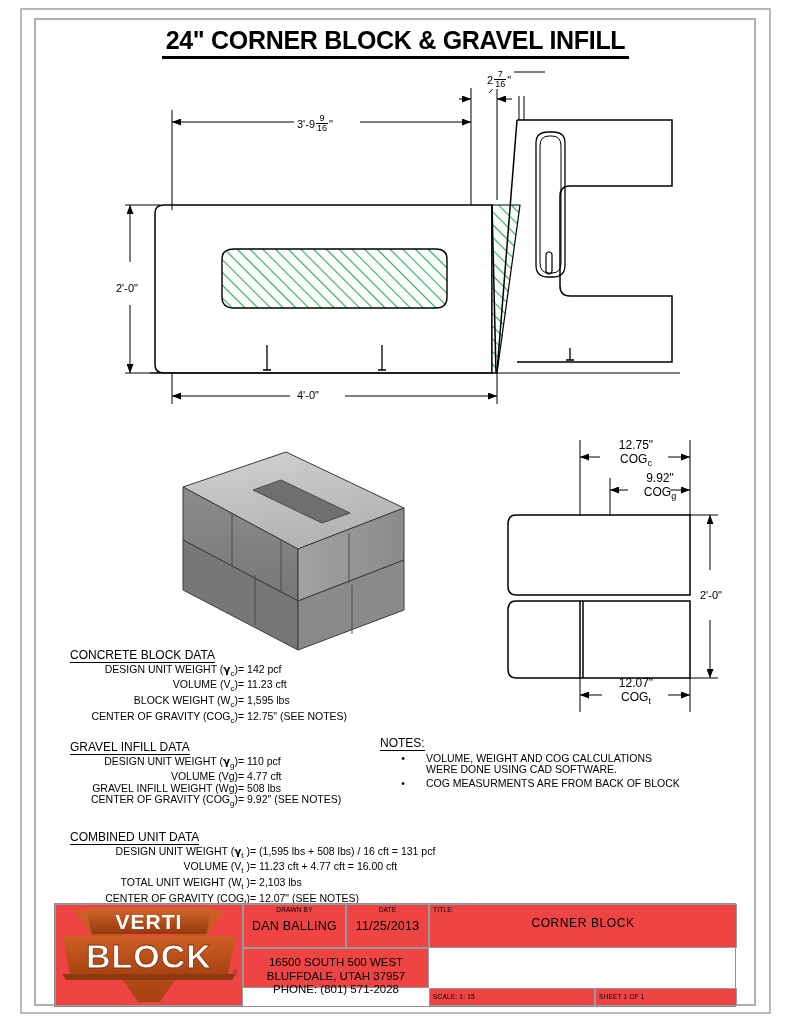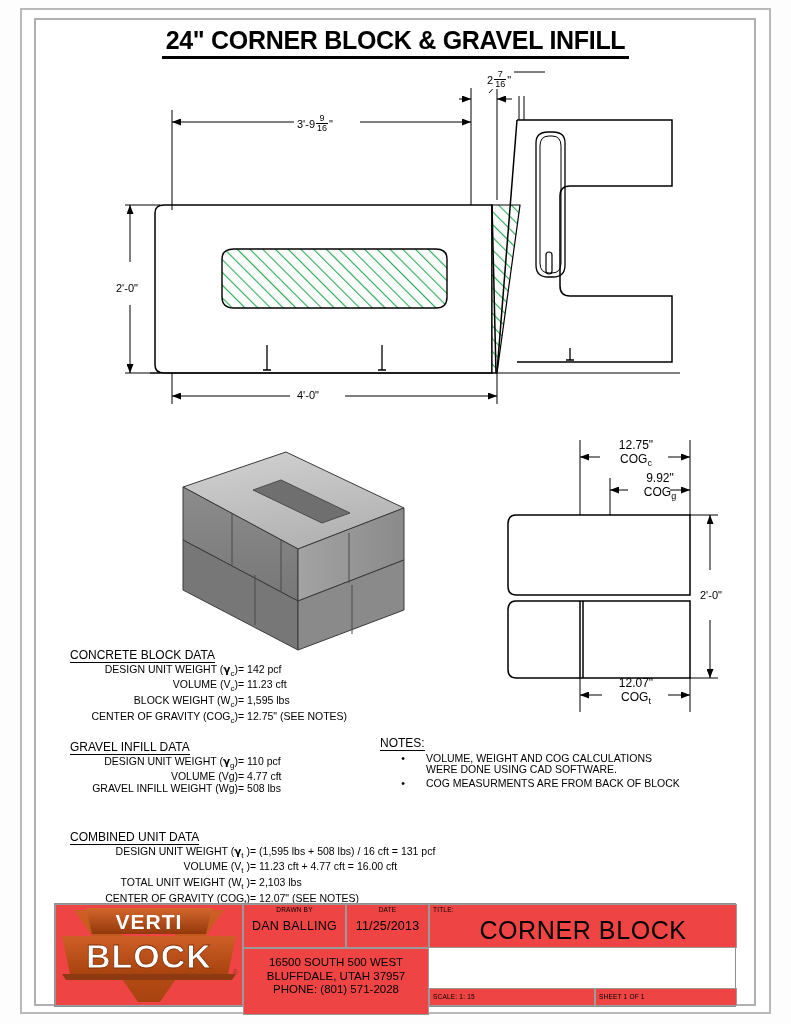--- a/index.html
+++ b/index.html
@@ -47,21 +47,21 @@
   .nbullet{width:46px;text-align:center;}
   .ntext{white-space:nowrap;}
 
   
   .tb{position:absolute;left:54px;top:903px;width:682px;height:104px;
       border:1.4px solid #8f8f8f;box-sizing:border-box;background:#fff;}
   .tbcell{position:absolute;box-sizing:border-box;border:1.2px solid #9a9a9a;background:#ef4444;}
   .tbminilabel{font-size:6.5px;padding:1px 3px;letter-spacing:0.2px;}
   .tbbig{font-size:12.5px;text-align:center;letter-spacing:0.2px;}
   .tbaddr{font-size:11.5px;text-align:center;line-height:13.5px;}
-  .tbtitle{font-size:25px;text-align:center;letter-spacing:0.6px;}
+  .tbtitle{font-size:12px;text-align:center;letter-spacing:0.6px;}
   .tbdwg{font-size:17px;text-align:center;letter-spacing:0.6px;}
 
   
   .logo{position:absolute;left:56px;top:904px;width:186px;height:102px;overflow:hidden;}
   .regmark{position:absolute;right:4px;bottom:30px;font-size:7px;color:#8a3a15;}
 </style>
 </head>
 <body>
 
 <div id="page">
@@ -269,20 +269,24 @@
       <span class="dval">= 110 pcf</span>
     </div>
     <div class="drow">
       <span class="dlabel" style="width:168px;"><span>VOLUME (Vg</span><span>)</span></span>
       <span class="dval">= 4.77 cft</span>
     </div>
     <div class="drow">
       <span class="dlabel" style="width:168px;"><span>GRAVEL INFILL WEIGHT (Wg</span><span>)</span></span>
       <span class="dval">= 508 lbs</span>
     </div>
+    <div class="drow">
+      <span class="dlabel" style="width:168px;"><span>CENTER OF GRAVITY (COG</span><span class="sub">g</span><span>)</span></span>
+      <span class="dval">= 9.92" (SEE NOTES)</span>
+    </div>
   </div>
 
   <div class="datablock" style="left:70px;top:832px;">
     <div class="hdr">COMBINED UNIT DATA</div>
     <div class="drow">
       <span class="dlabel" style="width:180px;"><span>DESIGN UNIT WEIGHT  (</span><span class="gk">γ</span><span class="sub">t</span><span> )</span></span>
       <span class="dval">= (1,595 lbs + 508 lbs) / 16 cft = 131 pcf</span>
     </div>
     <div class="drow">
       <span class="dlabel" style="width:180px;"><span>VOLUME (V</span><span class="sub">t</span><span> )</span></span>
@@ -318,21 +322,21 @@
     <div class="tbcell" style="left:188px;top:0;width:103px;height:44px;">
       <div class="tbminilabel" style="text-align:center;">DRAWN BY</div>
       <div class="tbbig" style="margin-top:5px;">DAN BALLING</div>
     </div>
 
     <div class="tbcell" style="left:291px;top:0;width:83px;height:44px;">
       <div class="tbminilabel" style="text-align:center;">DATE</div>
       <div class="tbbig" style="margin-top:5px;">11/25/2013</div>
     </div>
 
-    <div class="tbcell" style="left:188px;top:44px;width:186px;height:67px;padding-top:7px;">
+    <div class="tbcell" style="left:188px;top:44px;width:186px;height:40px;padding-top:7px;">
       <div class="tbaddr">16500 SOUTH 500 WEST</div>
       <div class="tbaddr">BLUFFDALE, UTAH 37957</div>
       <div class="tbaddr">PHONE: (801) 571-2028</div>
     </div>
 
     <div class="tbcell" style="left:374px;top:0;width:308px;height:44px;">
       <div class="tbminilabel">TITLE:</div>
       <div class="tbtitle" style="margin-top:2px;">CORNER BLOCK</div>
     </div>
 

